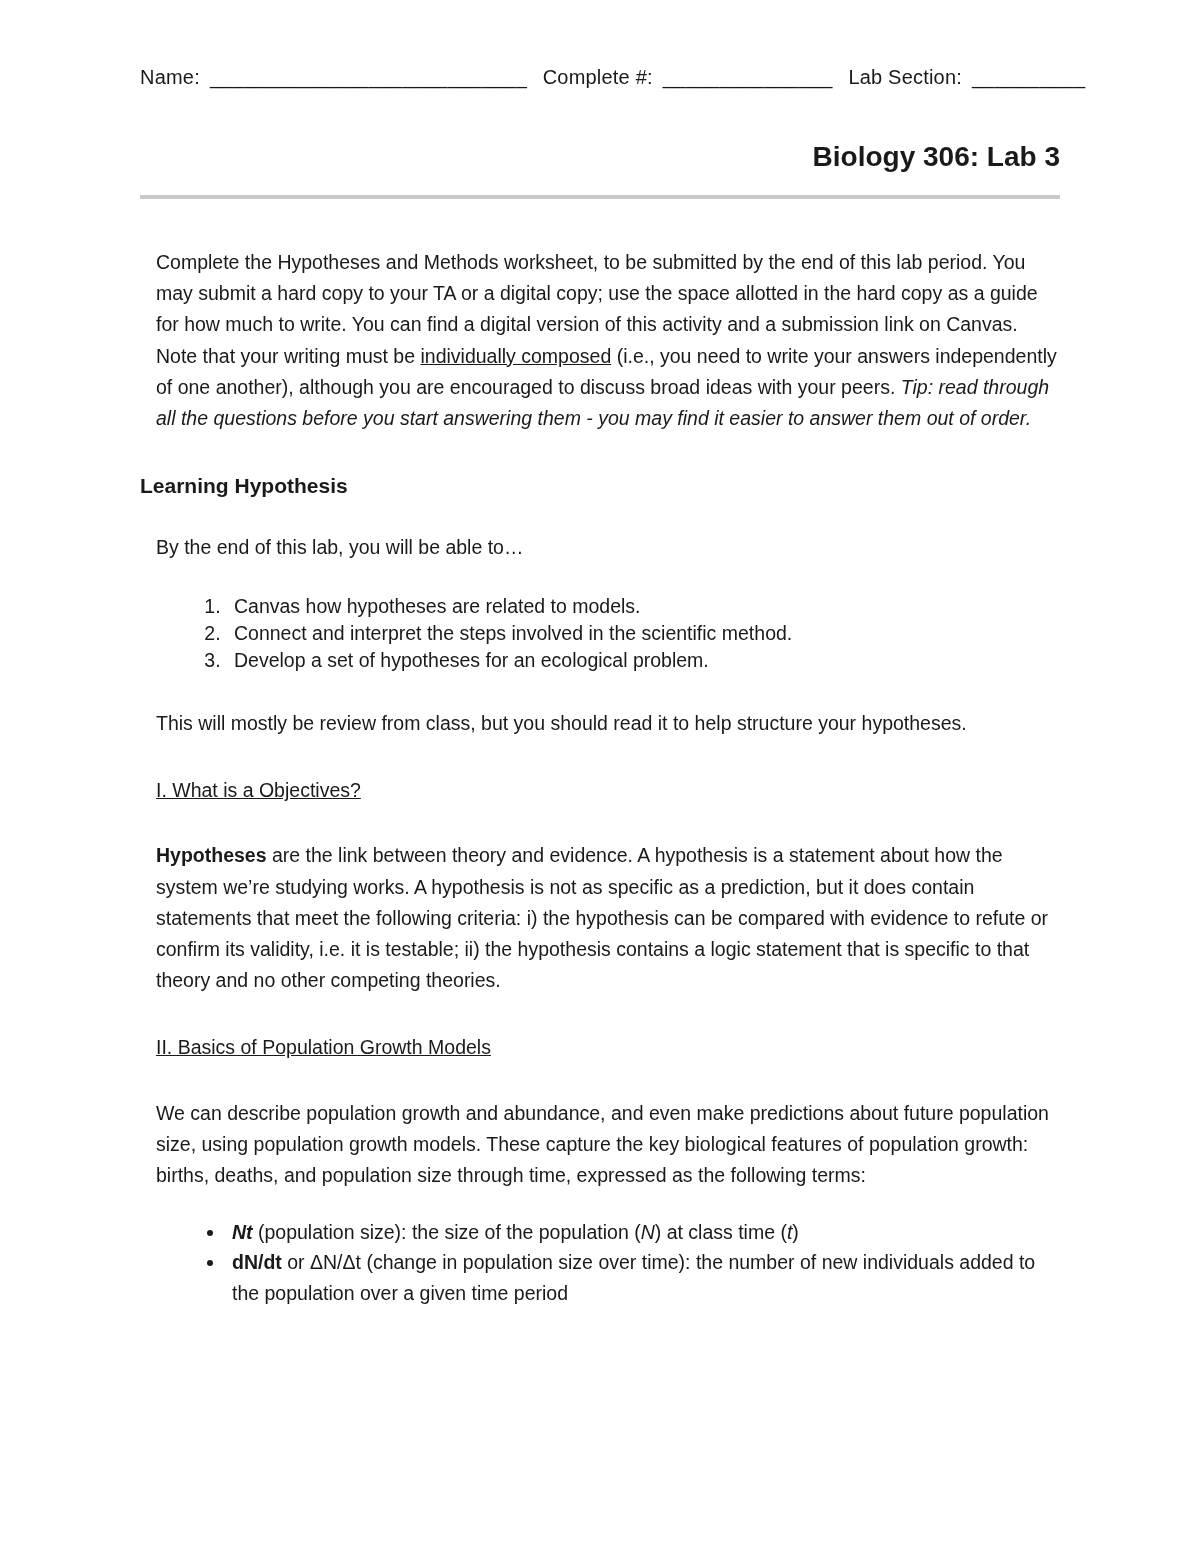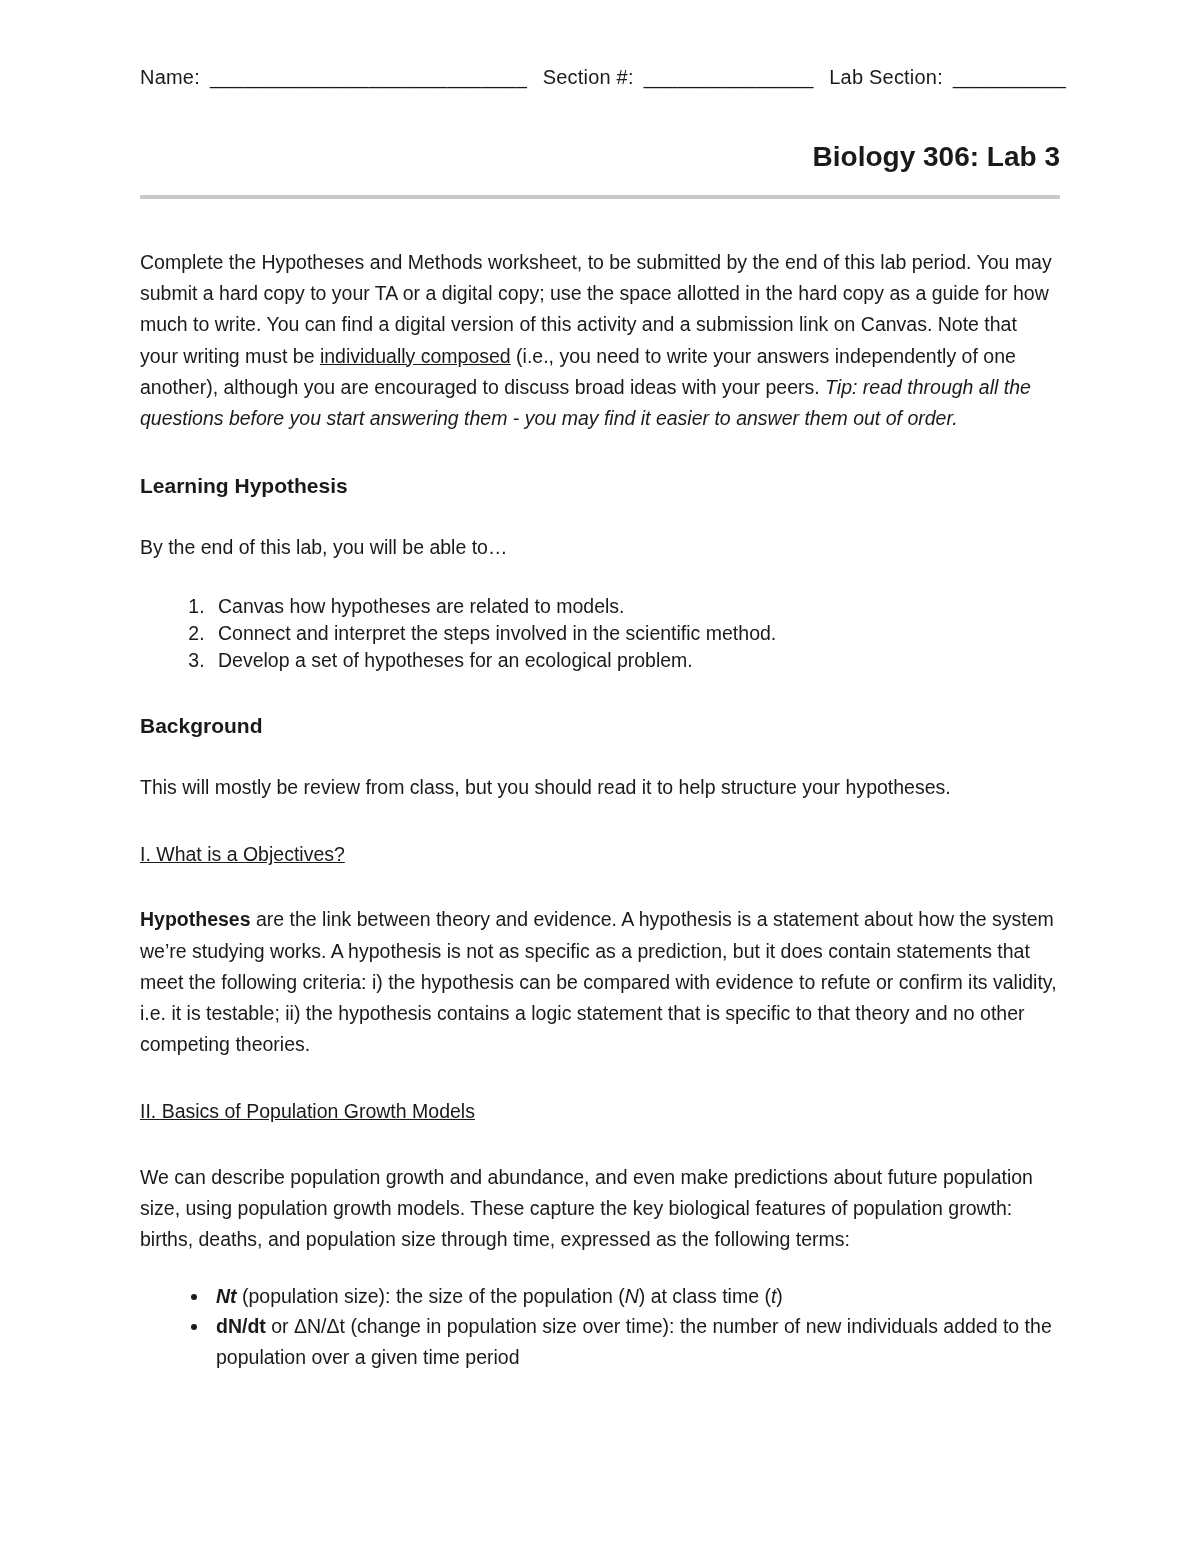--- a/index.html
+++ b/index.html
@@ -37,20 +37,21 @@
   .doc-subtitle {
     text-align: center;
     font-size: 23px;
     font-weight: bold;
     margin-top: 26px;
     margin-bottom: 26px;
   }
   .body-text {
     font-size: 19.5px;
     line-height: 1.6;
+    margin-left: 16px;
   }
   p.para { margin-top: 34px; }
   .section-heading {
     font-size: 21px;
     font-weight: bold;
     margin-top: 40px;
   }
   .sub-heading {
     font-size: 19.5px;
     text-decoration: underline;
@@ -79,21 +80,21 @@
   .u  { text-decoration: underline; }
   .intro-wrap { margin-top: 48px; }
 </style>
 </head>
 <body>
 
 <div class="page">
 
   <div class="student-line">
     <span class="seg">Name:</span><span class="seg">____________________________</span>
-    <span class="seg">Section #:</span><span class="seg">_______________</span>
+    <span class="seg">Complete #:</span><span class="seg">_______________</span>
     <span class="seg">Lab Section:</span><span class="seg">__________</span>
   </div>
 
   <h1 class="doc-title">Biology 306: Lab 3</h1>
 
   <hr class="rule">
 
 
   <hr class="rule">
 
@@ -105,21 +106,20 @@
 
   <p class="body-text para">By the end of this lab, you will be able to…</p>
 
   <ol class="objectives body-text">
     <li>Canvas how hypotheses are related to models.</li>
     <li>Connect and interpret the steps involved in the scientific method.</li>
     <li>Develop a set of hypotheses for an ecological problem.</li>
   </ol>
 
 
-  <h3 class="section-heading">Background</h3>
 
   <p class="body-text para">This will mostly be review from class, but you should read it to help structure your hypotheses.</p>
 
   <p class="sub-heading body-text">I. What is a Objectives?</p>
 
   <p class="body-text para"><span class="b">Hypotheses</span><span> are the link between theory and evidence. A hypothesis is a statement about how the system we’re studying works. A hypothesis is not as specific as a prediction, but it does contain statements that meet the following criteria: i) the hypothesis can be compared with evidence to refute or confirm its validity, i.e. it is testable; ii) the hypothesis contains a logic statement that is specific to that theory and no other competing theories.</span></p>
 
   <p class="sub-heading body-text">II. Basics of Population Growth Models</p>
 
   <p class="body-text para">We can describe population growth and abundance, and even make predictions about future population size, using population growth models. These capture the key biological features of population growth: births, deaths, and population size through time, expressed as the following terms:</p>

